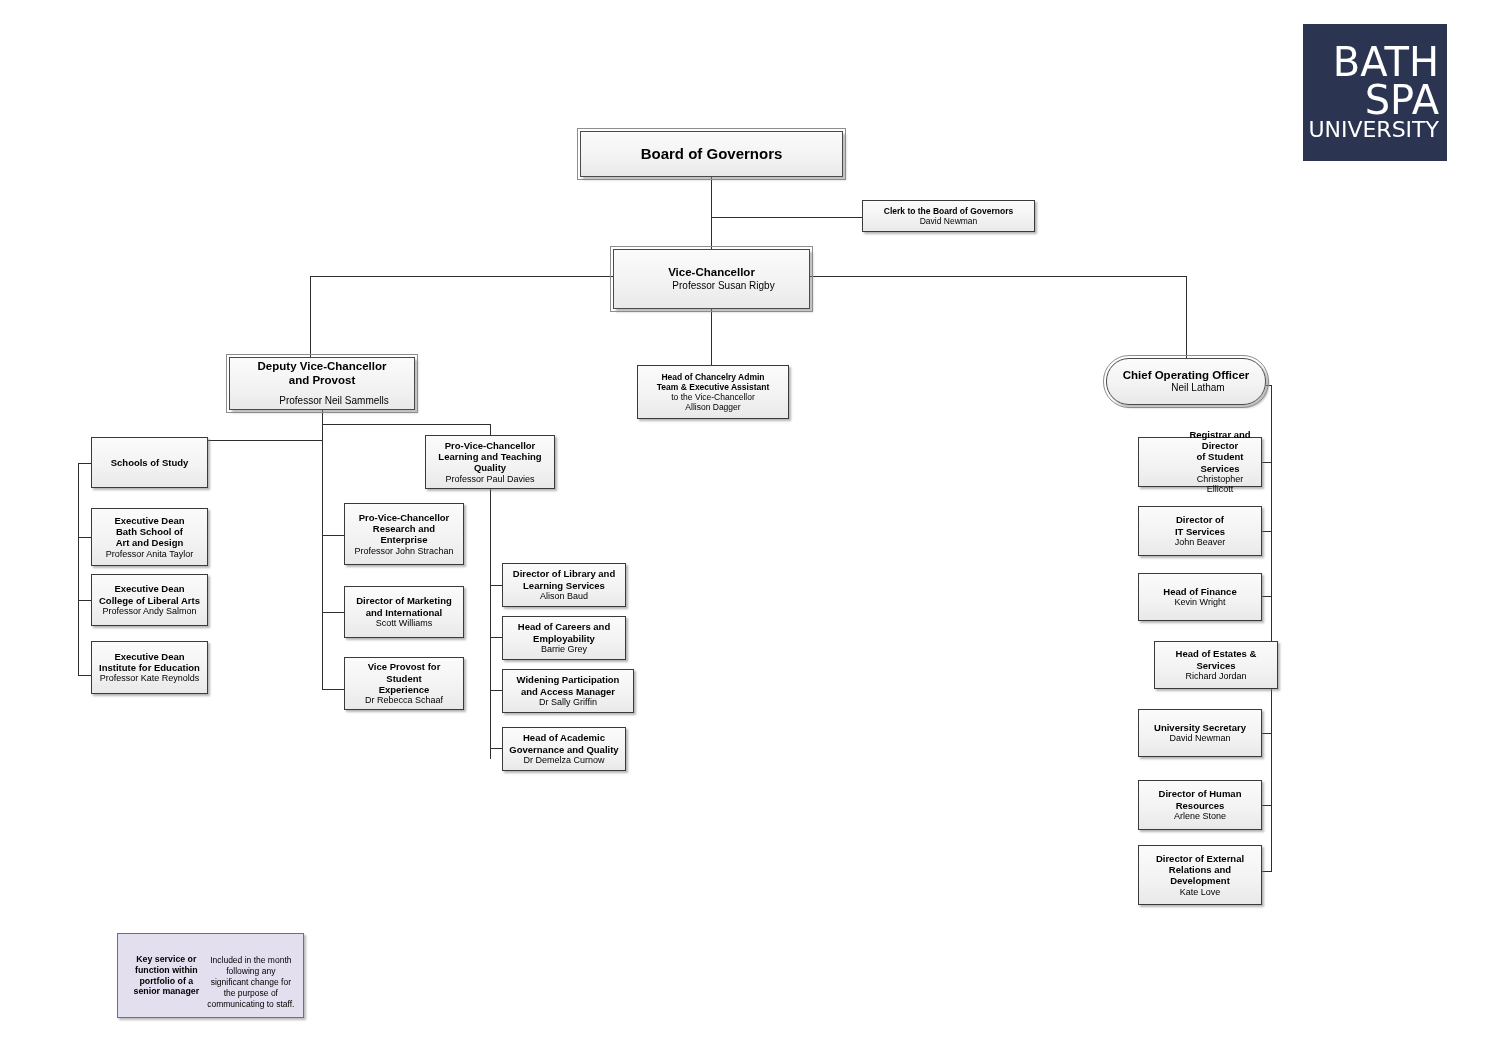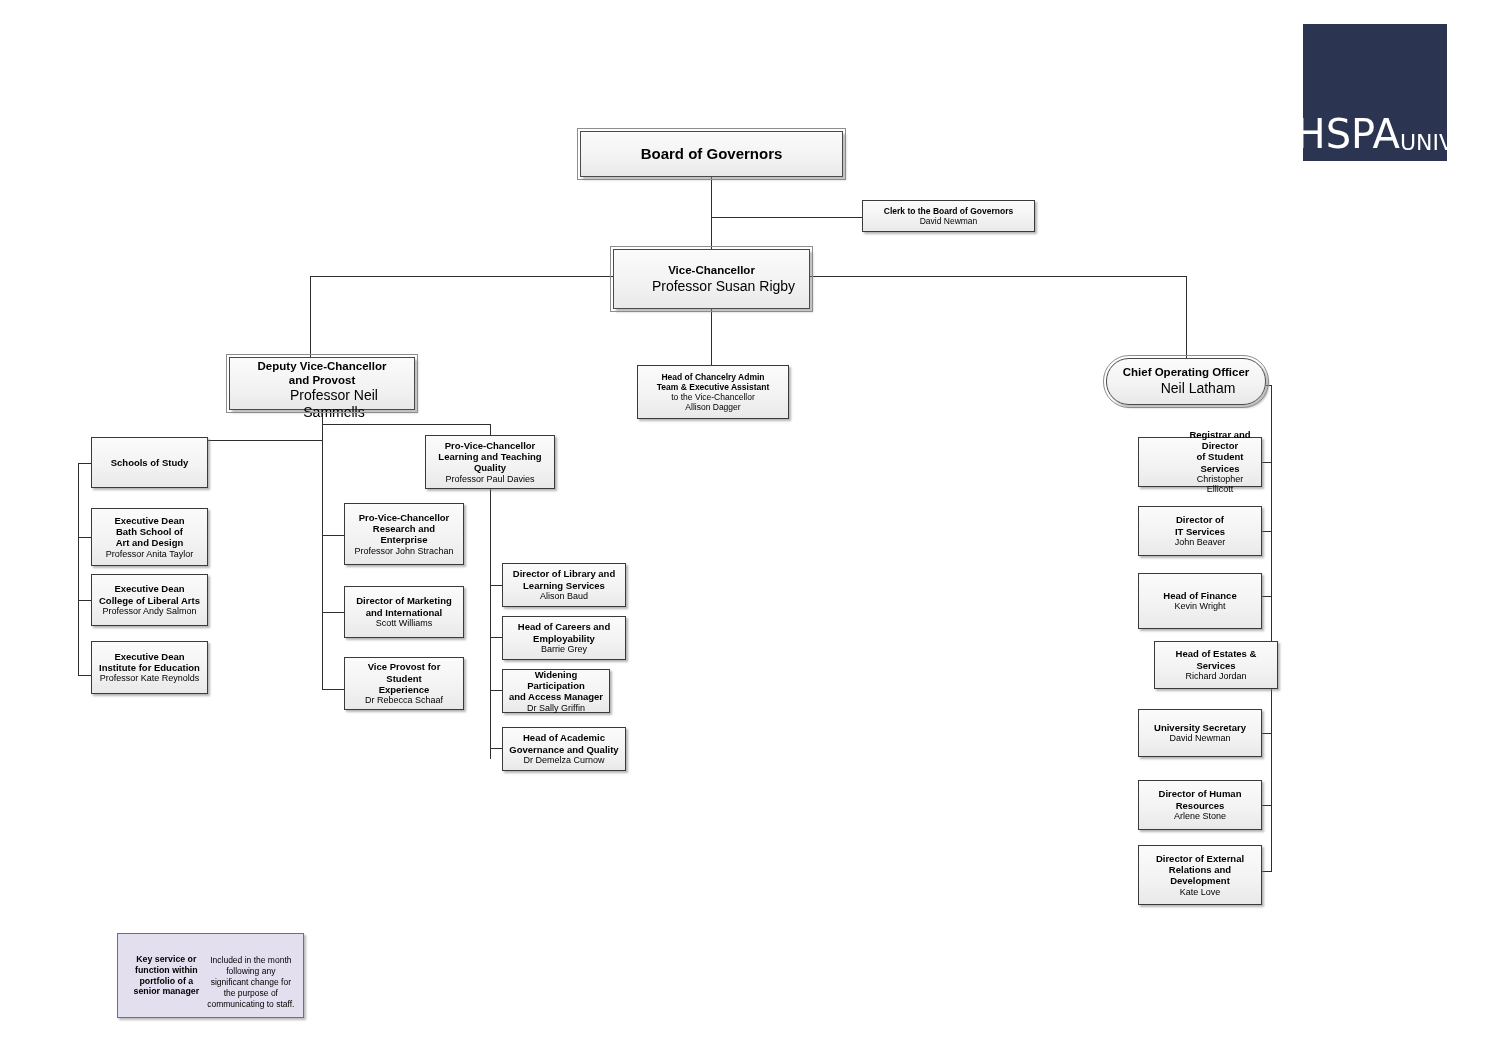--- a/index.html
+++ b/index.html
@@ -61,21 +61,21 @@
   .sub {
     font-weight: normal;
     display: block;
     white-space: pre-line;
   }
 
   
   .t1 .ttl { font-size: 15px; }
 
   .t2 .ttl { font-size: 11.5px; }
-  .t2 .sub { font-size: 14px; padding-left: 24px; }
+  .t2 .sub { font-size: 10px; padding-left: 24px; }
 
   .t3 .ttl { font-size: 9.5px; }
   .t3 .sub { font-size: 9px; }
 
   .t4 .ttl { font-size: 8.5px; }
   .t4 .sub { font-size: 8.5px; }
 
   
   .legend {
     position: absolute;
@@ -91,20 +91,21 @@
     padding: 6px 8px;
   }
   .legend .ttl { font-size: 8.8px; font-weight: bold; line-height: 1.25; }
   .legend .sub { font-size: 8.5px; line-height: 1.3; margin-top: 14px; }
 
   
   .logo {
     position: absolute;
     background: #2b3450;
     display: flex;
+    flex-direction: column;
     align-items: flex-end;
     justify-content: center;
     padding: 6px 8px 8px 8px;
     box-sizing: border-box;
   }
   .logo span {
     color: #ffffff;
     font-family: "DejaVu Sans", sans-serif;
     font-weight: 400;
     letter-spacing: 0px;
@@ -250,21 +251,21 @@
 Learning Services</span>
     <span class="sub">Alison Baud</span>
   </div>
 
   <div class="node t3" style="left:502px; top:616px; width:124px; height:44px;">
     <span class="ttl">Head of Careers and
 Employability</span>
     <span class="sub">Barrie Grey</span>
   </div>
 
-  <div class="node t3" style="left:502px; top:669px; width:108px; height:44px;">
+  <div class="node t3" style="left:502px; top:669px; width:132px; height:44px;">
     <span class="ttl">Widening Participation
 and Access Manager</span>
     <span class="sub">Dr Sally Griffin</span>
   </div>
 
   <div class="node t3" style="left:502px; top:727px; width:124px; height:44px;">
     <span class="ttl">Head of Academic
 Governance and Quality</span>
     <span class="sub">Dr Demelza Curnow</span>
   </div>
@@ -274,21 +275,21 @@
 of Student Services</span>
     <span class="sub">Christopher Ellicott</span>
   </div>
 
   <div class="node t3" style="left:1138px; top:506px; width:124px; height:50px;">
     <span class="ttl">Director of
 IT Services</span>
     <span class="sub">John Beaver</span>
   </div>
 
-  <div class="node t3" style="left:1138px; top:573px; width:124px; height:56px;">
+  <div class="node t3" style="left:1138px; top:573px; width:124px; height:48px;">
     <span class="ttl">Head of Finance</span>
     <span class="sub">Kevin Wright</span>
   </div>
 
   <div class="node t3" style="left:1154px; top:641px; width:124px; height:48px;">
     <span class="ttl">Head of Estates &amp;
 Services</span>
     <span class="sub">Richard Jordan</span>
   </div>
 

